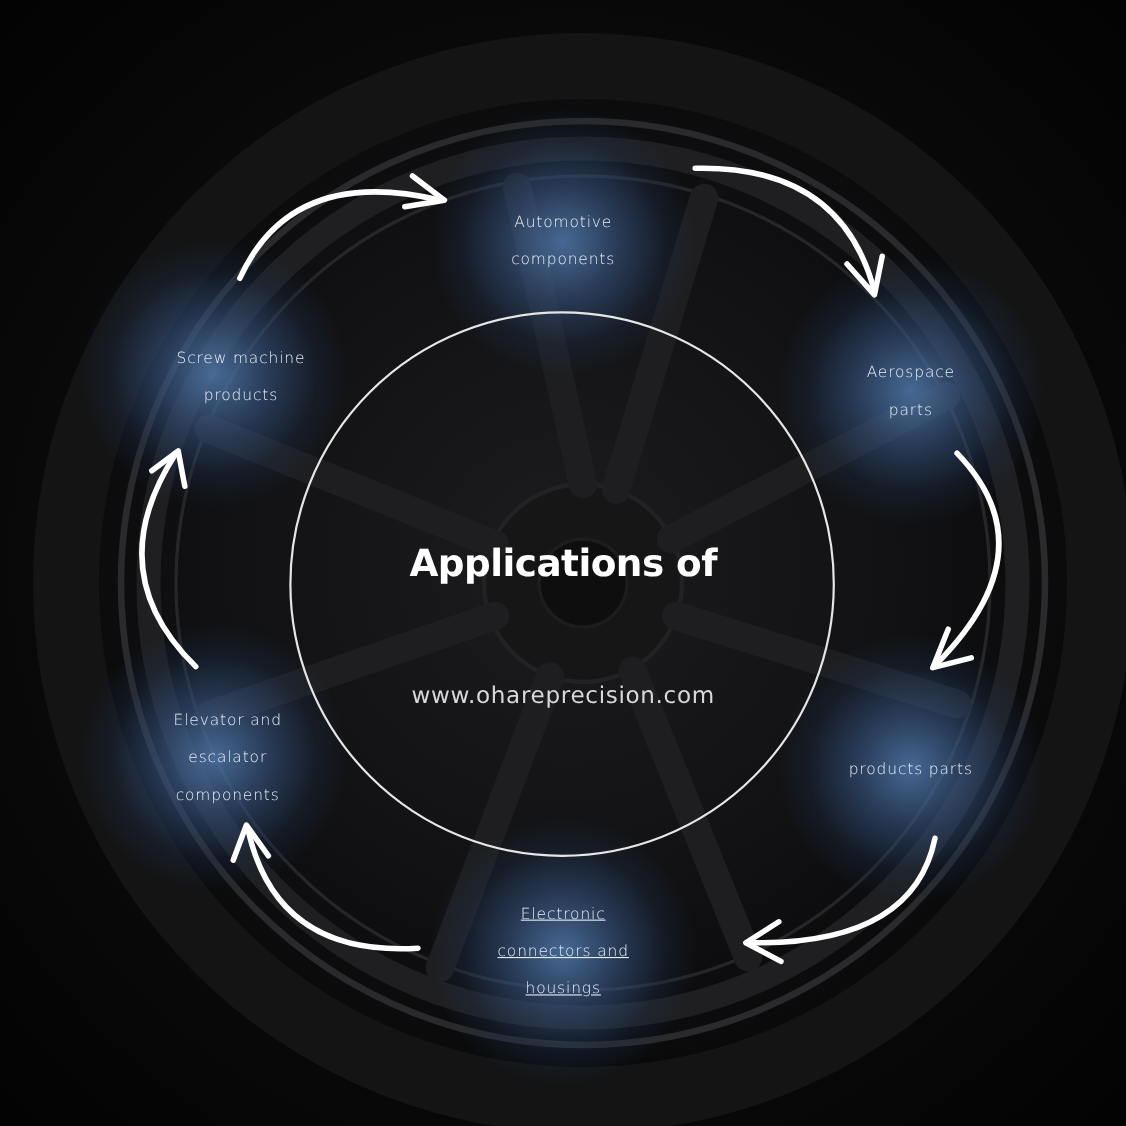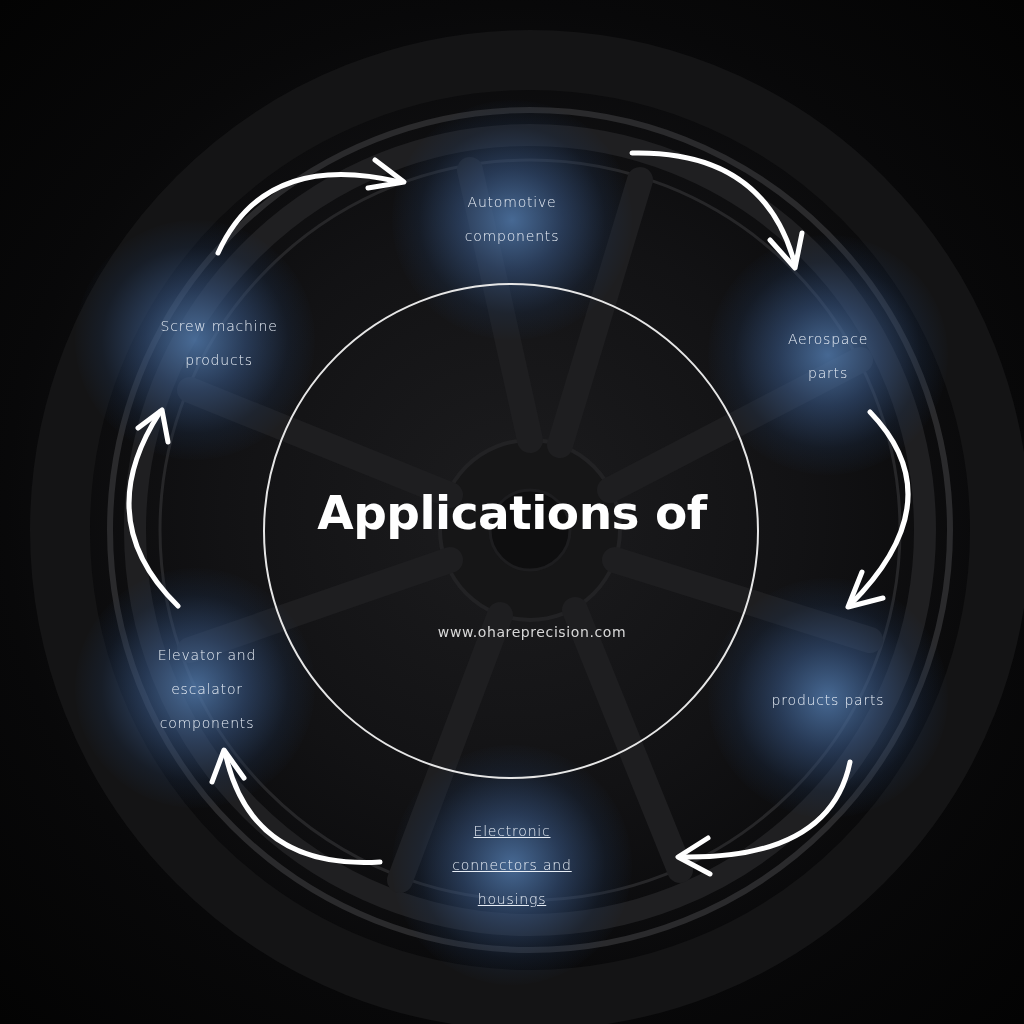--- a/index.html
+++ b/index.html
@@ -18,27 +18,27 @@
     position: absolute; color: #e8eef6; font-size: 14px; line-height: 34px;
     text-align: center; transform: translate(-50%, -50%); white-space: nowrap;
     letter-spacing: 0.8px; font-weight: 300;
   }
   .center-circle {
     position: absolute; left: 263px; top: 283px; width: 496px; height: 496px;
     border: 2px solid #e6e6e6; border-radius: 50%; box-sizing: border-box;
   }
   .title {
     position: absolute; left: 512px; top: 513px; transform: translate(-50%, -50%);
-    color: #ffffff; font-size: 47px; line-height: 58px; text-align: center;
+    color: #ffffff; font-size: 34px; line-height: 58px; text-align: center;
     font-weight: 600; letter-spacing: -0.5px; white-space: nowrap;
   }
   .title span { display: block; }
   .website {
-    position: absolute; left: 532px; top: 632px; transform: translate(-50%, -50%);
-    color: #d8d8d8; font-size: 14px; letter-spacing: 0.6px; white-space: nowrap;
+    position: absolute; left: 512px; top: 632px; transform: translate(-50%, -50%);
+    color: #d8d8d8; font-size: 21px; letter-spacing: 0.6px; white-space: nowrap;
   }
   .arrows { position: absolute; left: 0; top: 0; }
 </style>
 </head>
 <body>
 
 <div id="canvas">
 
   <svg class="wheel" width="1024" height="1024">
     <defs>

